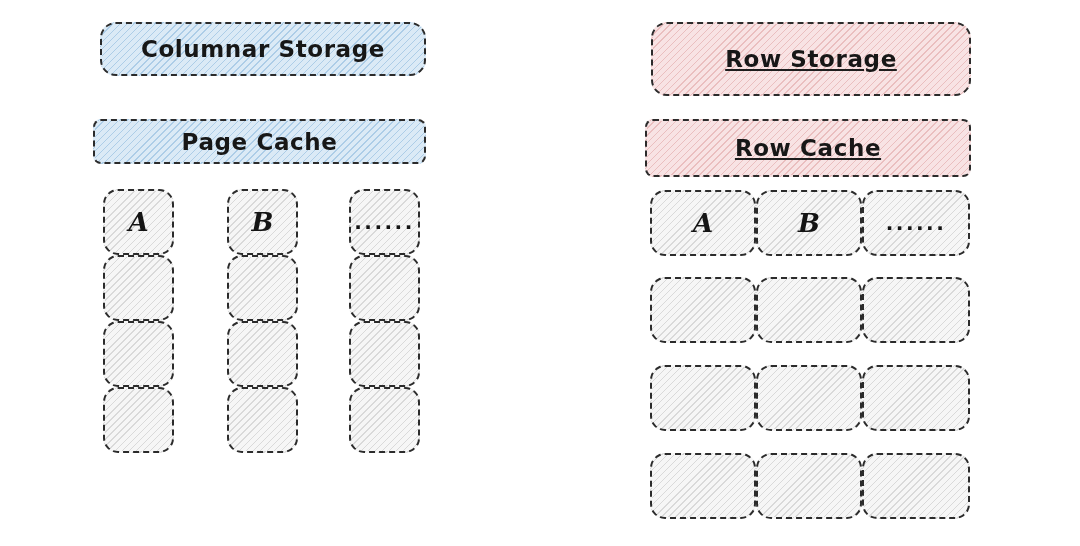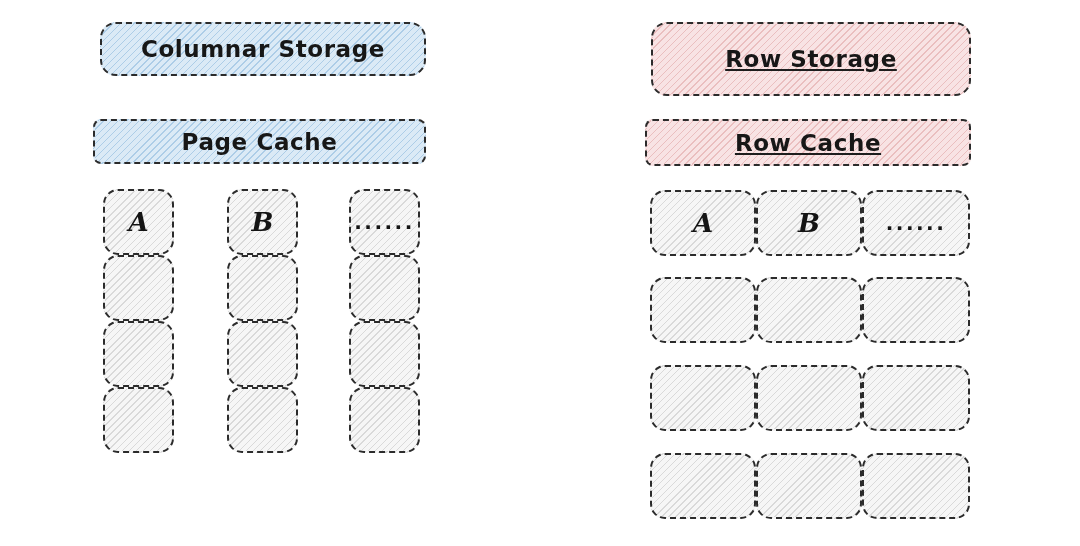--- a/index.html
+++ b/index.html
@@ -177,21 +177,21 @@
       </div>
     </div>
   </div>
 
   <div>
 
     <div class="panel banner banner-pink banner-tall" style="left:651px; top:22px; width:320px; height:74px;">
       <span class="panel-label">Row Storage</span>
     </div>
 
-    <div class="panel banner banner-pink banner-short" style="left:645px; top:119px; width:326px; height:47px;text-align:center;">
+    <div class="panel banner banner-pink banner-short" style="left:645px; top:119px; width:326px; height:58px;text-align:center;">
       <span class="panel-label">Row Cache</span>
     </div>
 
     <div class="grid-group">
       <div class="cell" style="left:650px; top:190px; width:106px; height:66px;">
         <span class="cell-text">A</span>
       </div>
       <div class="cell" style="left:756px; top:190px; width:106px; height:66px;">
         <span class="cell-text">B</span>
       </div>

